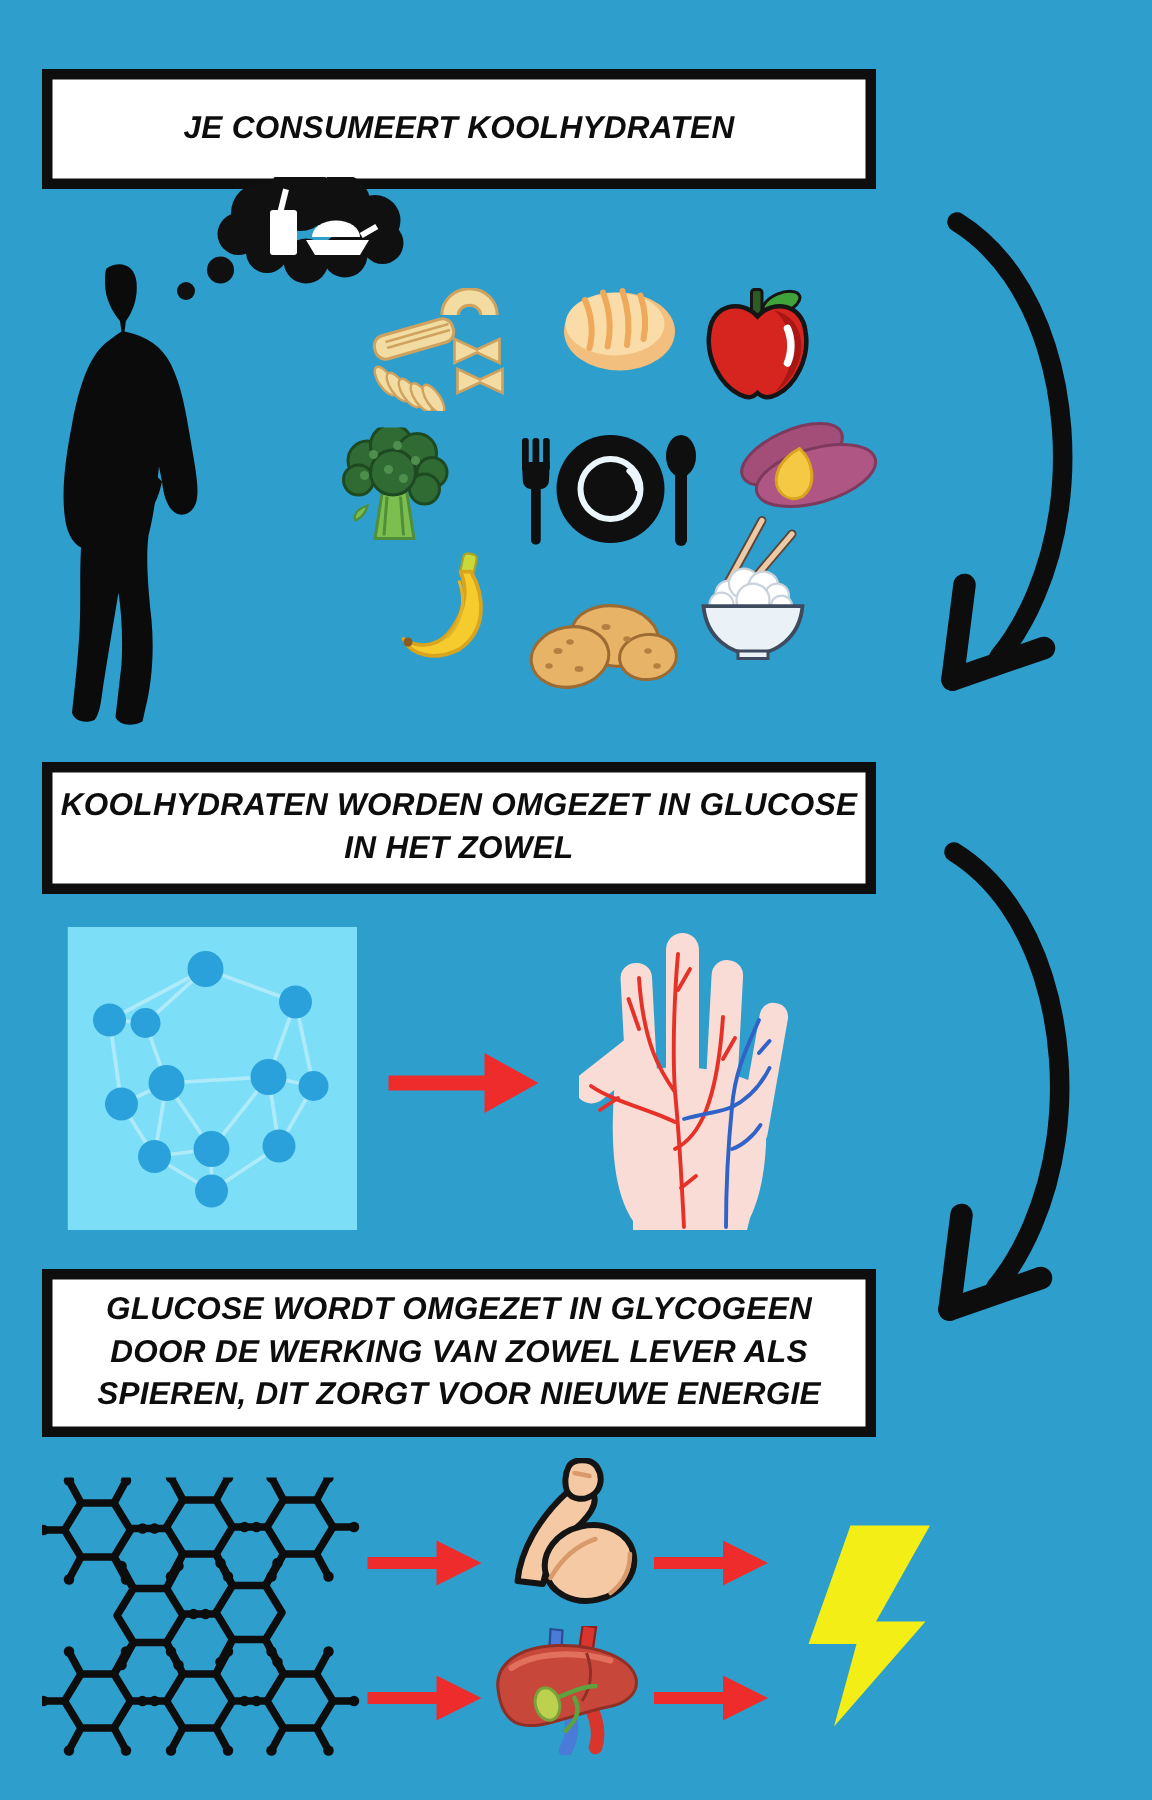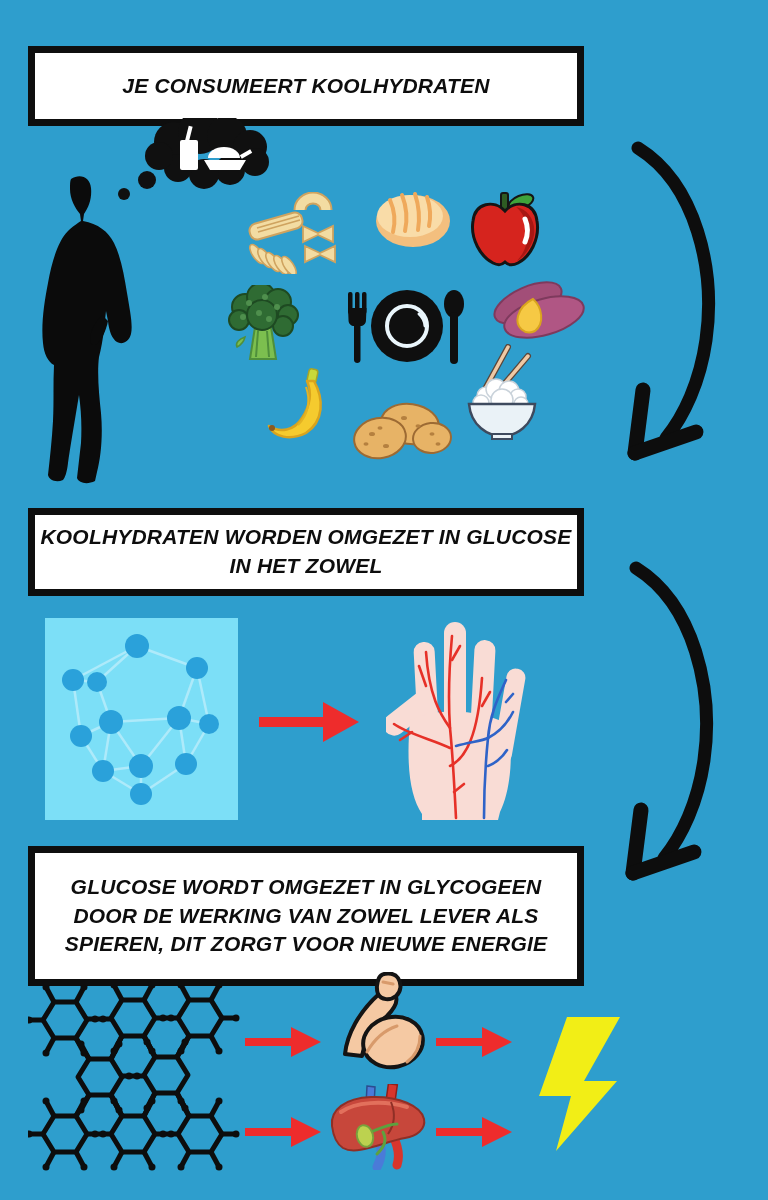--- a/index.html
+++ b/index.html
@@ -274,21 +274,21 @@
       <path d="M120 86 L127 78"></path>
     </g>
   </svg>
 
   <svg class="abs" style="left:620px;top:560px;" width="100" height="330" viewBox="0 0 100 330">
     <path d="M16 8 C74 44 94 130 84 200 C78 242 62 276 44 298" fill="none" stroke="#0d0d0d" stroke-width="13" stroke-linecap="round"></path>
     <line x1="13" y1="313" x2="21" y2="250" stroke="#0d0d0d" stroke-width="15" stroke-linecap="round"></line>
     <line x1="13" y1="313" x2="74" y2="292" stroke="#0d0d0d" stroke-width="15" stroke-linecap="round"></line>
   </svg>
 
-  <div class="label-box" style="top:846px;height:140px;">
+  <div class="label-box" style="top:846px;height:112px;">
     <div class="label-text">GLUCOSE WORDT OMGEZET IN GLYCOGEEN
 DOOR DE WERKING VAN ZOWEL LEVER ALS
 SPIEREN, DIT ZORGT VOOR NIEUWE ENERGIE</div>
   </div>
 
   <svg class="abs" style="left:28px;top:985px;" width="212" height="190" viewBox="0 0 212 190">
     <defs>
       <g id="hexunit" stroke="#0d0d0d" stroke-width="5" stroke-linejoin="round" fill="none">
         <polygon points="-22,0 -11,-18 11,-18 22,0 11,18 -11,18"></polygon>
         <line x1="-11" y1="-18" x2="-18" y2="-31"></line>

